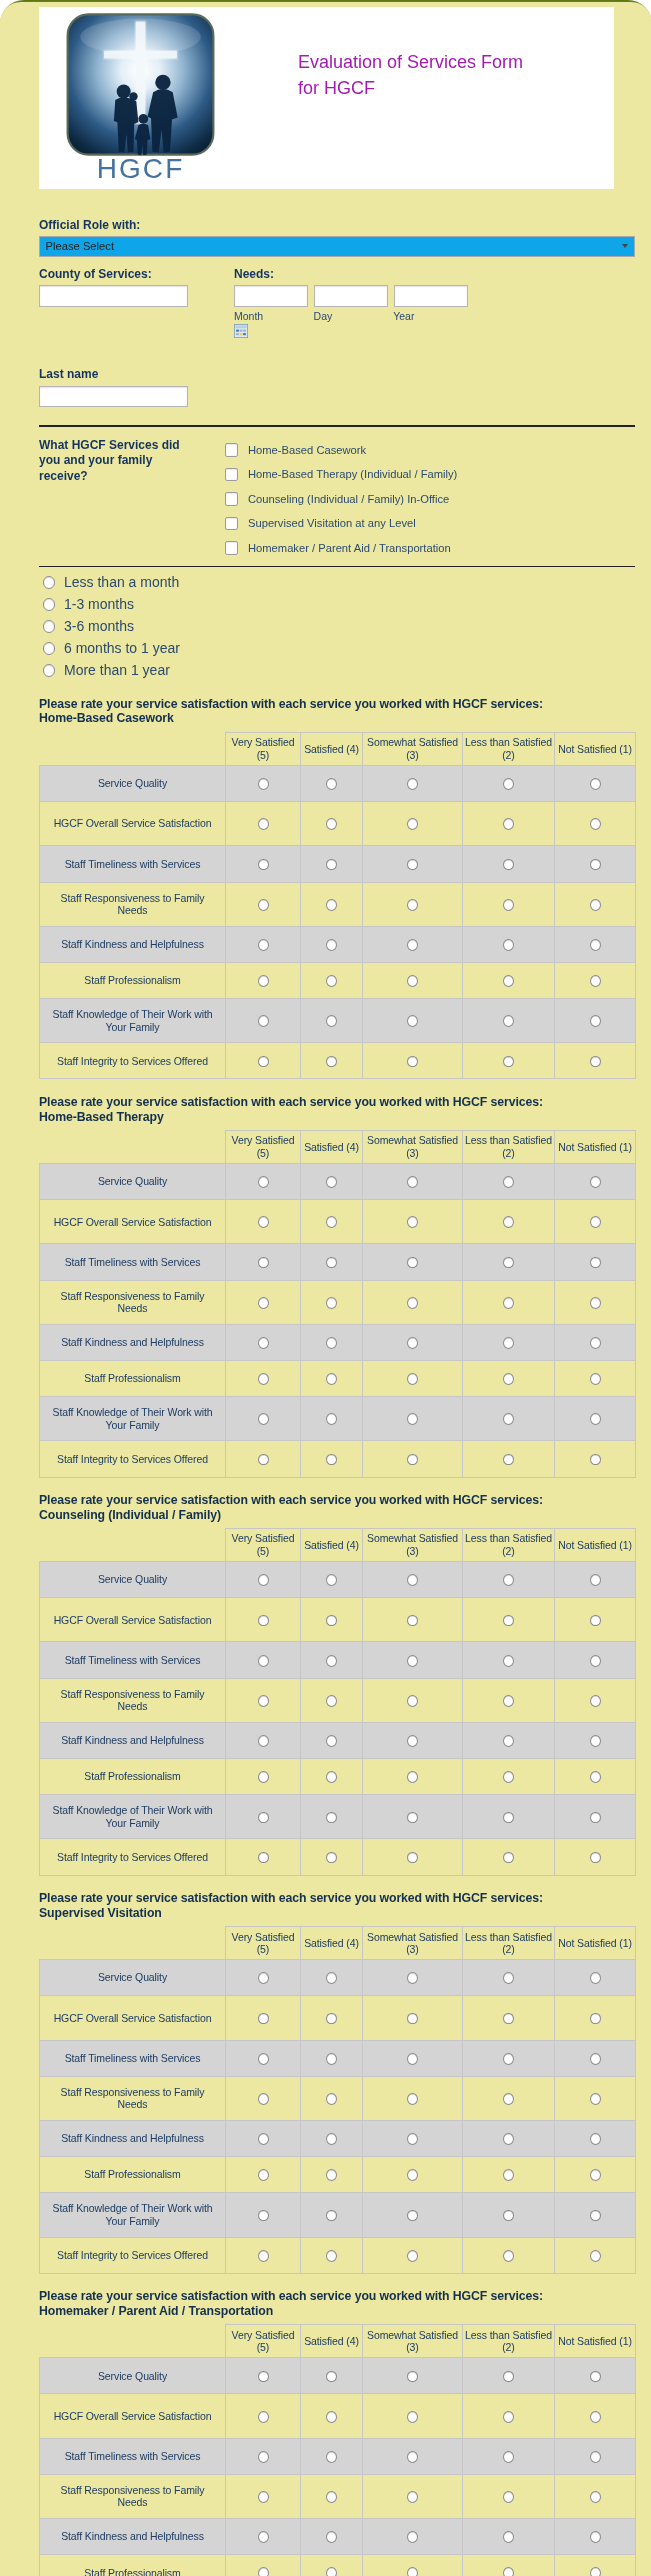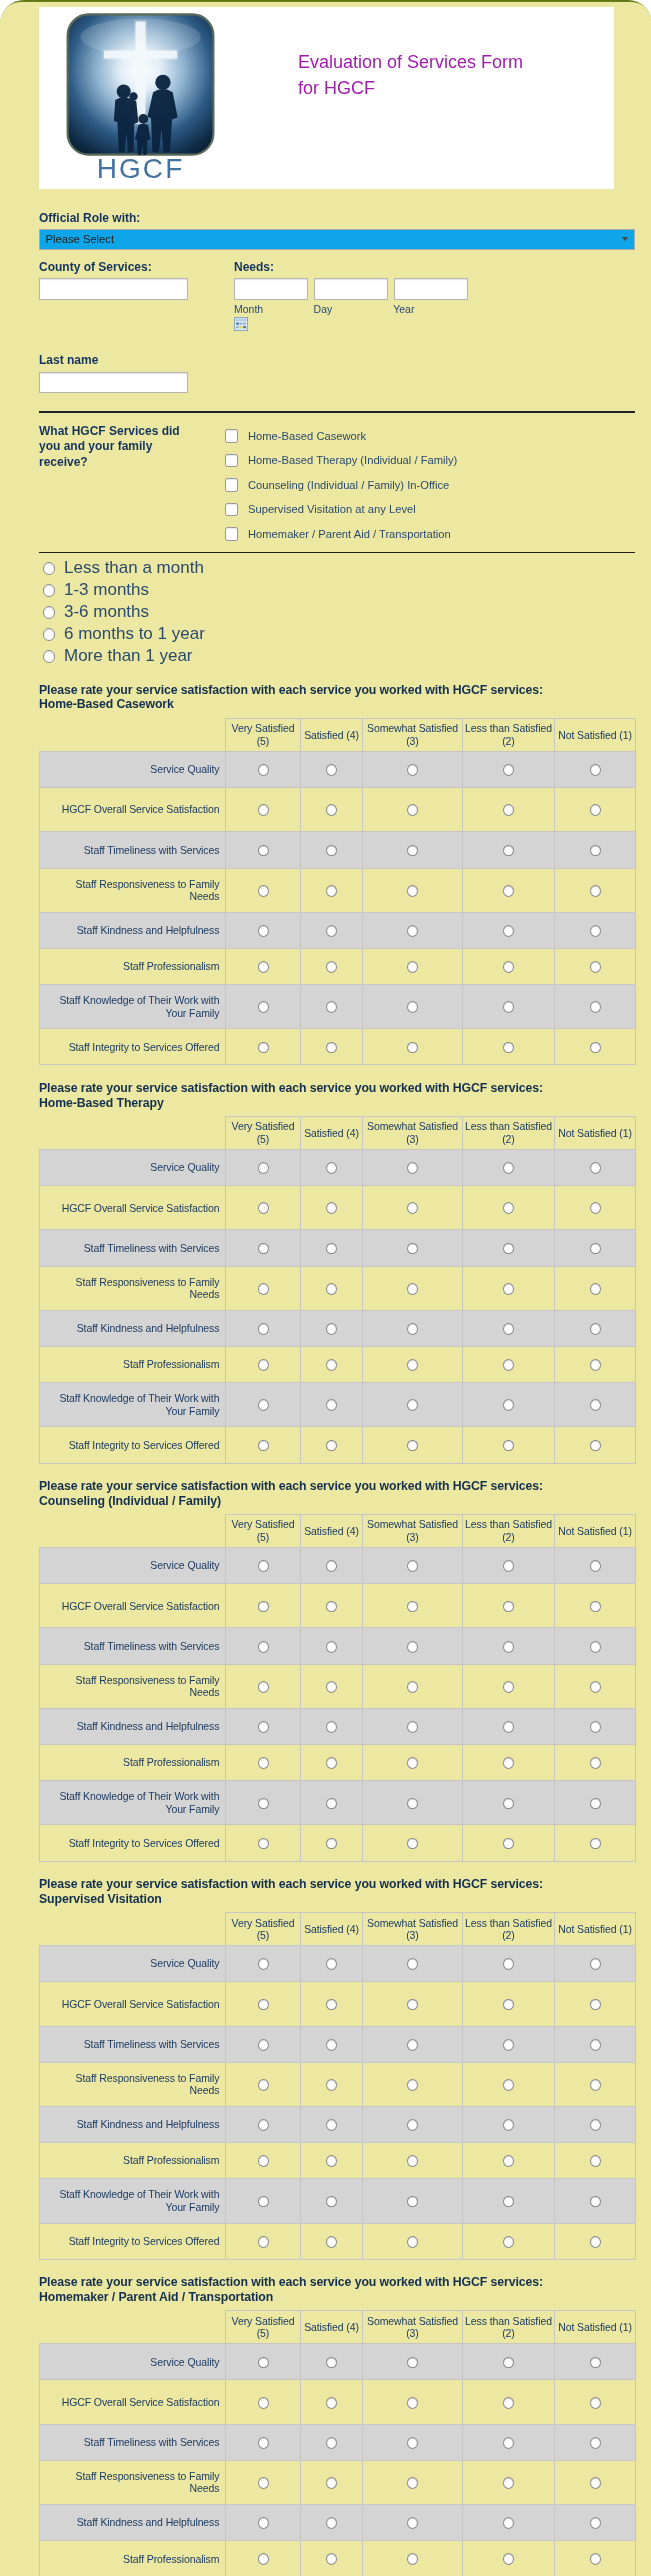--- a/index.html
+++ b/index.html
@@ -19,21 +19,21 @@
     padding:4.9px 17.5px 9.8px 39px;
   }
   
   .header-box { width:575px; height:182px; background:#fff; display:flex; align-items:flex-start; }
   .logo-col { padding:5.6px 0 0 27px; width:149px; text-align:center; }
   .logo-square { display:block; }
   .logo-text { margin-top:-2.8px; font-size:28px; letter-spacing:2.1px; color:#44749e; }
   .title-col { margin-left:83px; padding-top:42px; color:#a21caf; font-size:18px; line-height:26px; }
   
   .lbl { color:#14345f; font-weight:bold; font-size:12px; }
-  .mt-sec { margin-top:22px; }
+  .mt-sec { margin-top:29px; }
   .fake-select {
     margin-top:4.2px; width:596px; height:21px; box-sizing:border-box;
     background:#0ea5e9; border:0.7px solid #a9a9a9; position:relative;
     font-size:11.2px; color:#222; line-height:19.6px; padding-left:5.6px;
   }
   .fake-select .arrow { position:absolute; right:5.6px; top:7px; width:0; height:0;
     border-left:3.5px solid transparent; border-right:3.5px solid transparent; border-top:4.2px solid #444; }
   .txt {
     height:19.6px; box-sizing:content-box; background:#fff;
     border:0.7px solid #b5b5b5; box-shadow:inset 0 0.7px 1.4px rgba(0,0,0,.15);
@@ -56,33 +56,33 @@
   .opt-row { display:flex; align-items:center; height:24.5px; }
   .cbx { width:11.2px; height:11.2px; background:#fff; border:0.7px solid #9a9a9a; border-radius:2.1px;
          box-shadow:inset 0 0.7px 1.4px rgba(0,0,0,.12); flex:0 0 auto; }
   .opt-row .opt-lbl { margin-left:9.8px; color:#2b4a6e; font-size:11.2px; }
   
   .howlong-lbl { margin-top:9.8px; }
   .radio-opts { margin-top:4.2px; margin-left:3.5px; }
   .radio-row { display:flex; align-items:center; height:22px; }
   .rdo { width:10.5px; height:10.5px; border-radius:50%; background:#fff; border:0.7px solid #8e8e8e;
          box-shadow:inset 0 0.7px 1.4px rgba(0,0,0,.15); flex:0 0 auto; }
-  .radio-row .opt-lbl { margin-left:9px; color:#2b4a6e; font-size:17px; }
+  .radio-row .opt-lbl { margin-left:9px; color:#2b4a6e; font-size:14px; }
   
   .cond { font-stretch:condensed; letter-spacing:-0.1px; }
   .section-title { margin:15.4px 0 5.6px 0; color:#14304f; font-weight:bold; font-size:12.3px; line-height:14.7px; }
   .section-title span { display:block; }
   .rating-table { width:596px; border-collapse:collapse; table-layout:fixed; }
   .rating-table th, .rating-table td { border:0.7px solid #c6c6c6; }
   .rating-table thead th {
     font-weight:normal; color:#1d3c63; font-size:10.5px; line-height:12.6px;
     padding:3.5px 1.4px; text-align:center; background:transparent;
   }
   .rating-table thead th.empty { border:none; background:transparent; }
-  .rating-table td.rowlabel { text-align:right; padding:5.6px 5.6px; color:#1d3c63; font-size:10.5px; line-height:12.6px; }
+  .rating-table td.rowlabel { text-align:center; padding:5.6px 5.6px; color:#1d3c63; font-size:10.5px; line-height:12.6px; }
   .rating-table td.cell { text-align:center; }
   .rating-table tr.gray td { background:#d4d4d4; }
   .rdo-sm { display:inline-block; width:9px; height:9.8px; border-radius:50%; background:#fff;
             border:0.7px solid #8a8a8a; box-shadow:inset 0 0.7px 0.7px rgba(0,0,0,.2); vertical-align:middle; }
 </style>
 </head>
 <body>
 
 <div class="frame">
   <div class="card">

